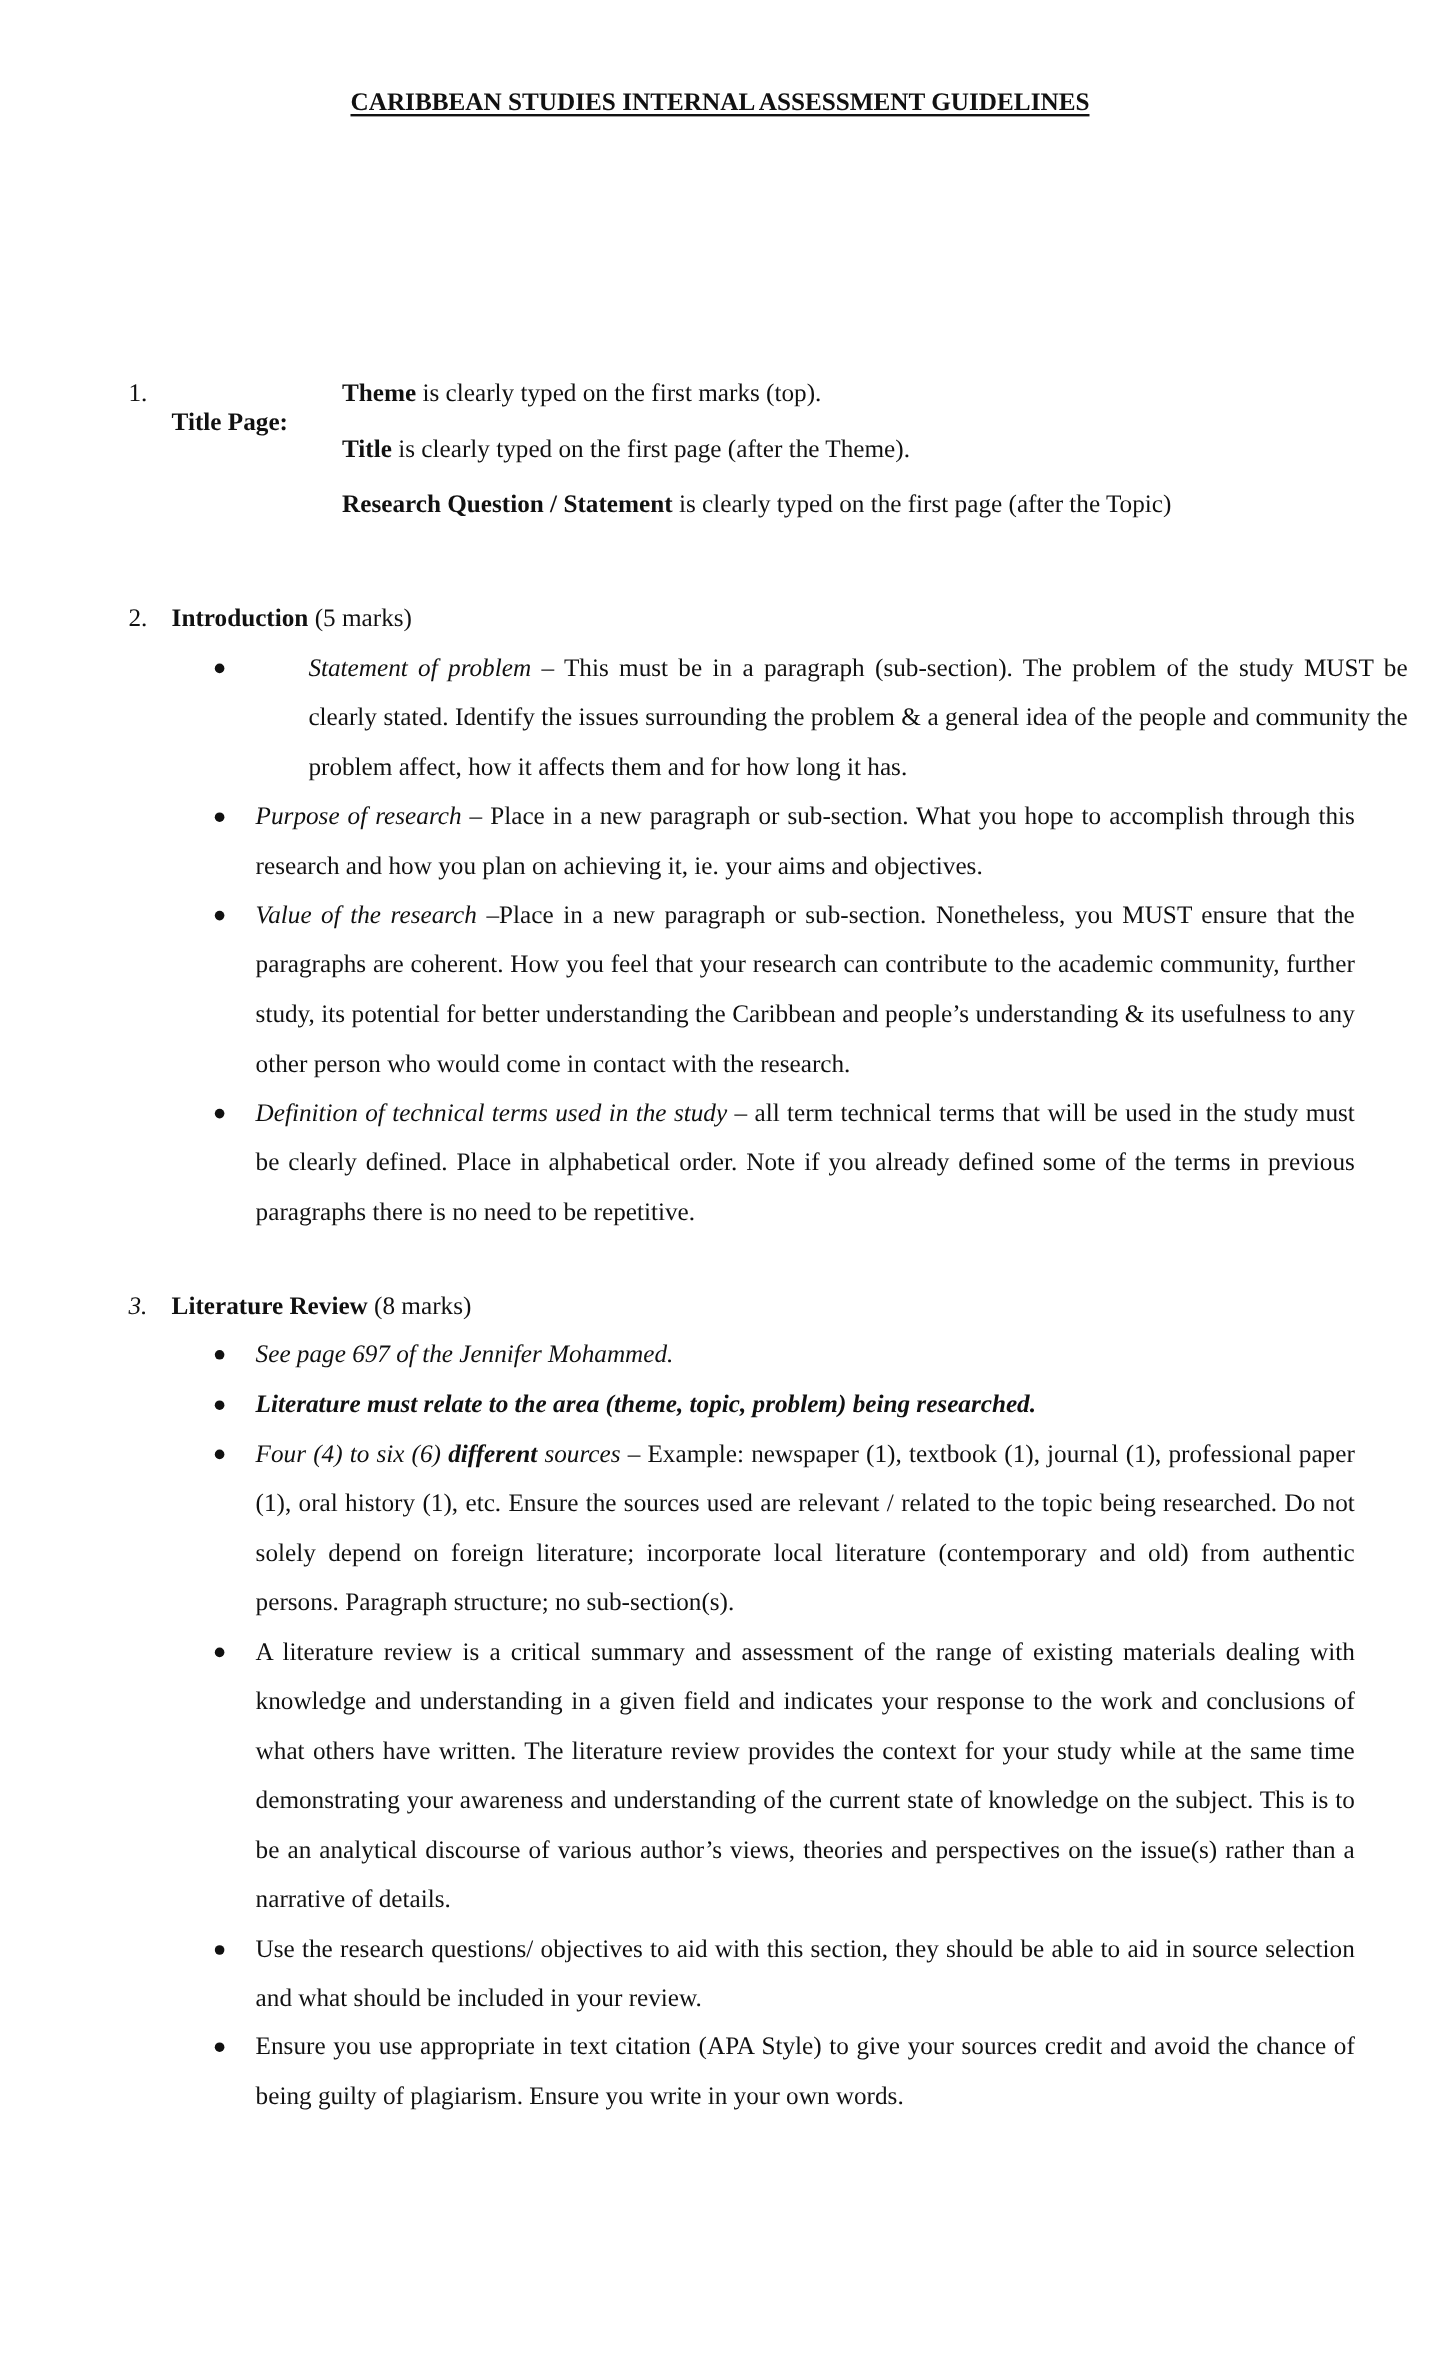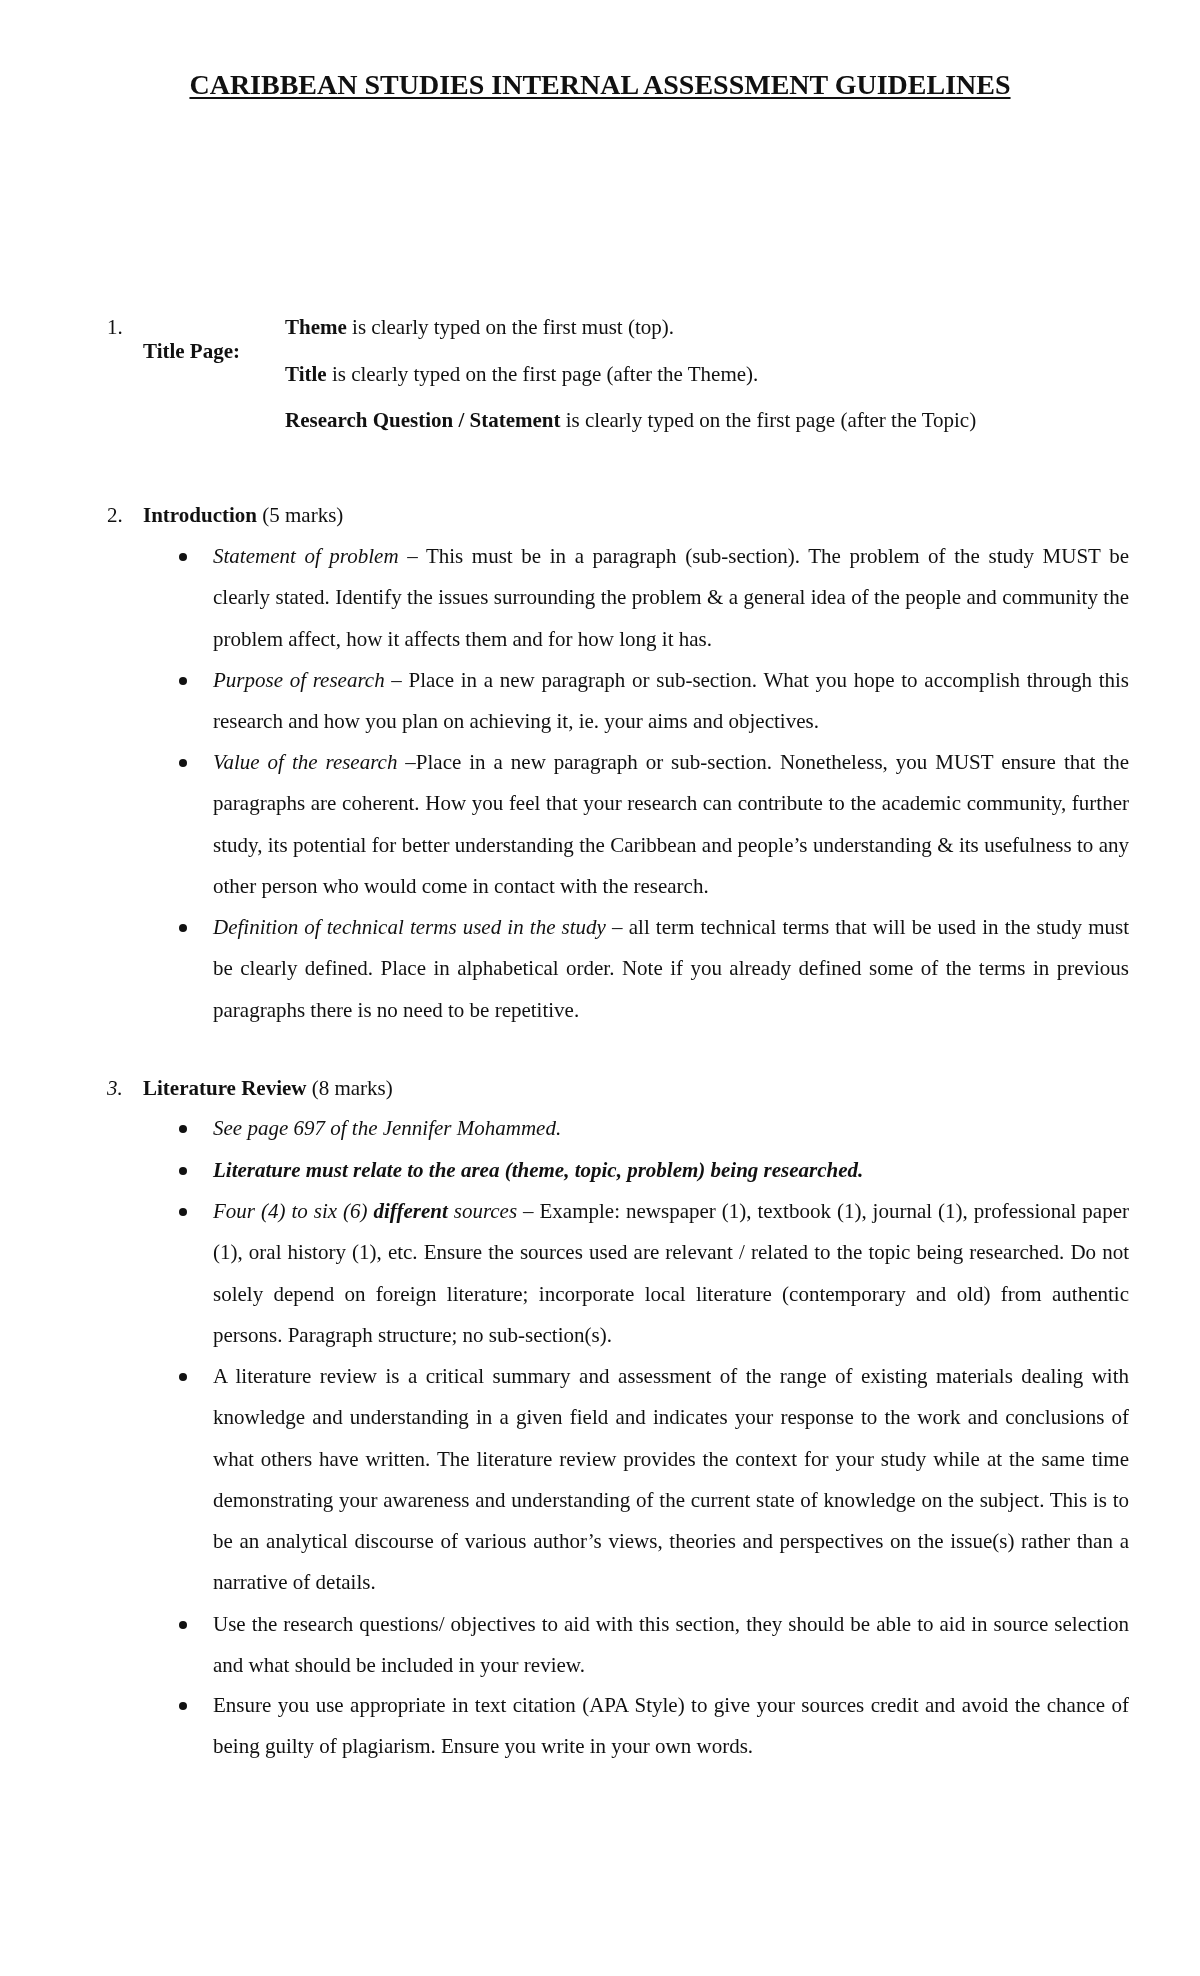--- a/index.html
+++ b/index.html
@@ -1,21 +1,21 @@
 <!DOCTYPE html>
 <html><head>
 <meta charset="utf-8">
 <style>
   html, body { margin: 0; padding: 0; background: #ffffff; }
   body { width: 1200px; height: 1976px; position: relative; overflow: hidden;
          font-family: "Liberation Serif", "DejaVu Serif", serif; color: #111111; font-size: 21px; }
   .page { position: absolute; left: 0; top: 0; width: 1200px; height: 1976px; }
   .line { position: absolute; white-space: nowrap; line-height: 26px; }
   .title { left: 0; width: 1200px; text-align: center; top: 72px; font-weight: bold;
-           text-decoration: underline; text-decoration-thickness: 2px; text-underline-offset: 3px; font-size: 28px; }
+           text-decoration: underline; text-decoration-thickness: 2px; text-underline-offset: 3px; font-size: 21px; }
   .intro { left: 71px; top: 133px; }
   .syllabus { left: 71px; top: 194px; font-weight: bold; }
   .num { position: absolute; left: 107px; }
   .sec-head { position: absolute; left: 143px; white-space: nowrap; line-height: 26px; }
   .tp-label { position: absolute; left: 143px; font-weight: bold; line-height: 26px; margin-top: 24px; }
   .tp-item { position: absolute; left: 285px; white-space: nowrap; line-height: 26px; }
   .bullet-dot { position: absolute; left: 179px; width: 8px; height: 8px; border-radius: 50%; background: #111; }
   .bullet-text { position: absolute; left: 213px; width: 916px; text-align: justify; text-align-last: left;
                  line-height: 41.3px; }
   b, .b { font-weight: bold; }
@@ -25,38 +25,38 @@
 <body>
 
 <div class="page">
 
   <div class="line title">CARIBBEAN STUDIES INTERNAL ASSESSMENT GUIDELINES</div>
 
   <div>
     <span class="num line" style="top:314px;">1.</span>
     <span class="tp-label" style="top:314px;">Title Page:</span>
     <div class="tp-item" style="top:314px;">
-      <b>Theme</b><span> is clearly typed on the first must (top).</span>
+      <b>Theme</b><span> is clearly typed on the first marks (top).</span>
     </div>
     <div class="tp-item" style="top:361px;">
       <b>Title</b><span> is clearly typed on the first page (after the Theme).</span>
     </div>
     <div class="tp-item" style="top:407px;">
       <b>Research Question / Statement</b><span> is clearly typed on the first page (after the Topic)</span>
     </div>
   </div>
 
   <div>
     <span class="num line" style="top:502px;">2.</span>
     <div class="sec-head" style="top:502px;">
       <b>Introduction</b><span> (5 marks)</span>
     </div>
 
     <span class="bullet-dot" style="top:553px;"></span>
-    <div class="bullet-text" style="top:536px;">
+    <div class="bullet-text" style="top:536px;margin-left:44px;">
       <i>Statement of problem</i><span> – This must be in a paragraph (sub-section). The problem of the study MUST be clearly stated. Identify the issues surrounding the problem &amp; a general idea of the people and community the problem affect, how it affects them and for how long it has.</span>
     </div>
 
     <span class="bullet-dot" style="top:677px;"></span>
     <div class="bullet-text" style="top:660px;">
       <i>Purpose of research</i><span> – Place in a new paragraph or sub-section. What you hope to accomplish through this research and how you plan on achieving it, ie. your aims and objectives.</span>
     </div>
 
     <span class="bullet-dot" style="top:759px;"></span>
     <div class="bullet-text" style="top:742px;">

